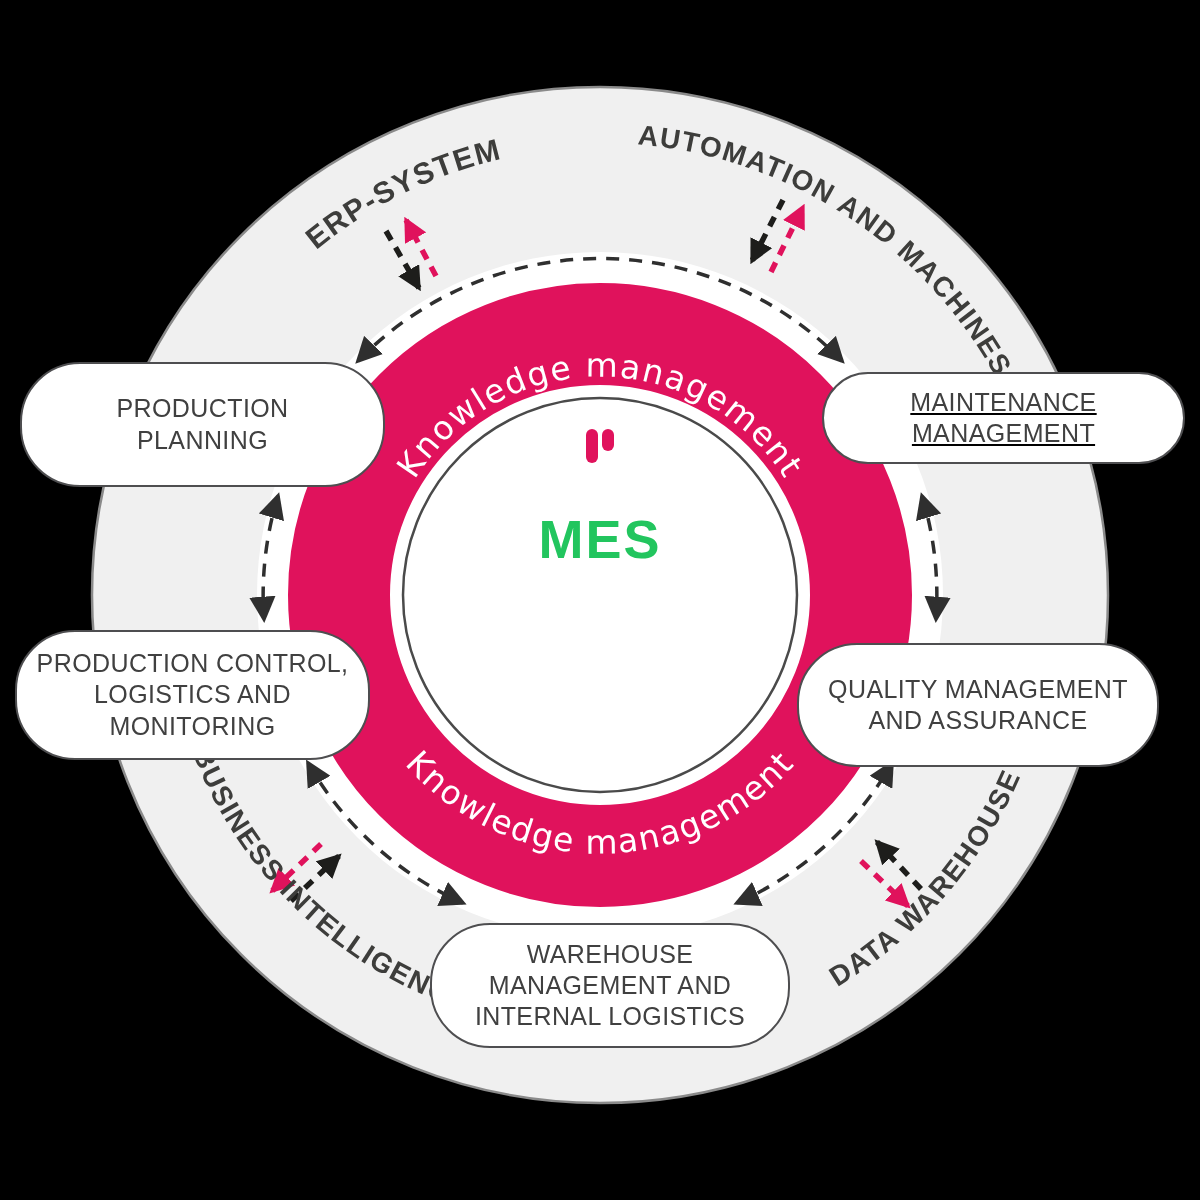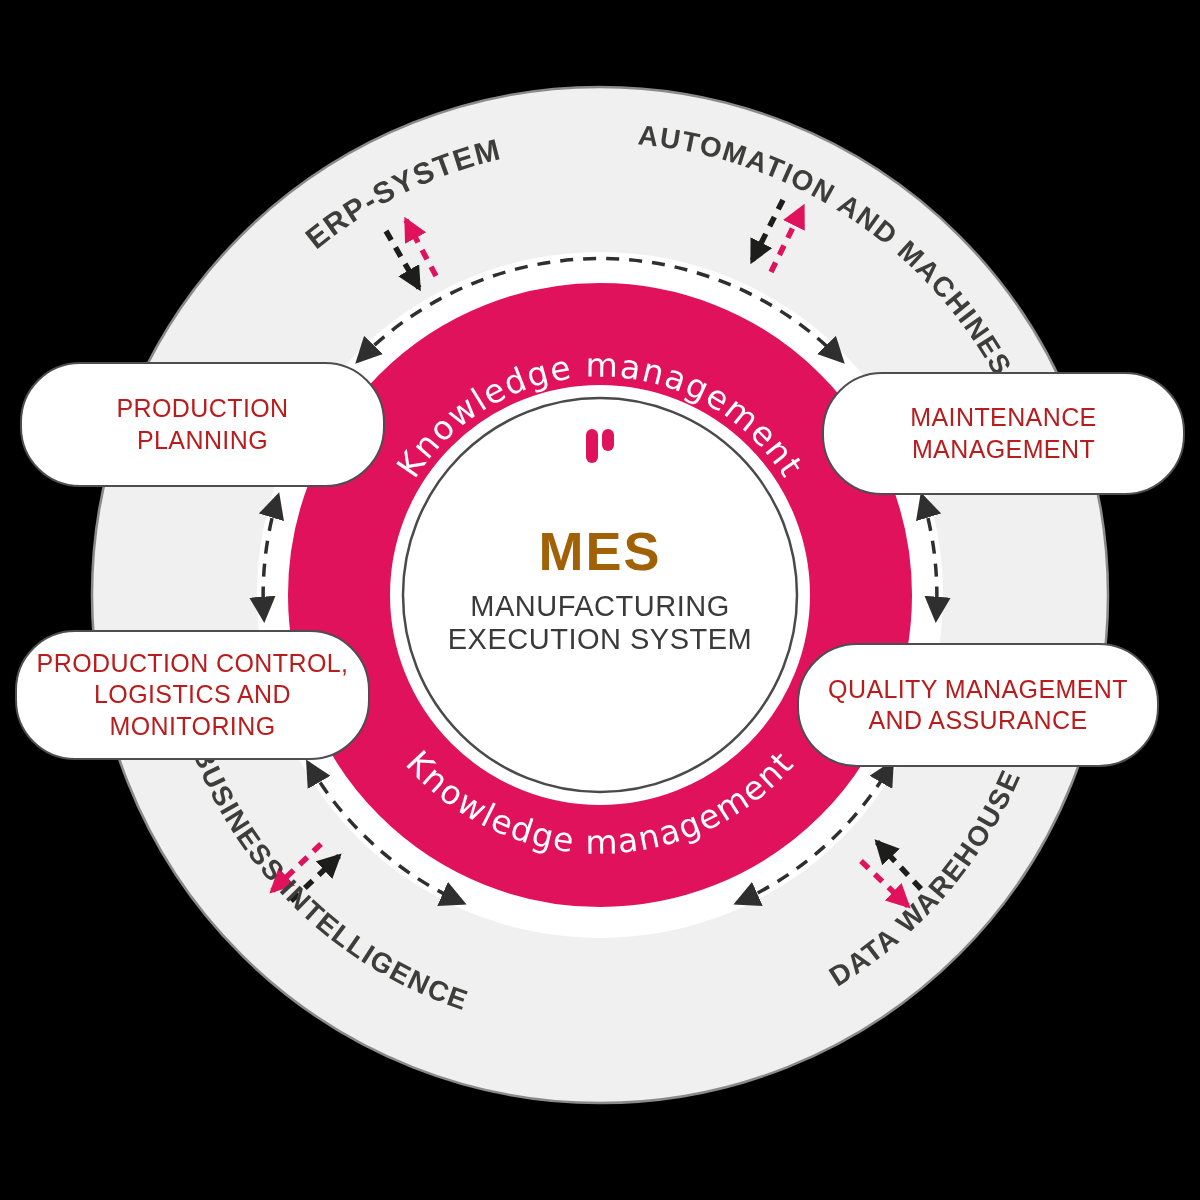--- a/index.html
+++ b/index.html
@@ -35,46 +35,46 @@
     display:flex;
     align-items:center;
     justify-content:center;
     text-align:center;
     box-sizing:border-box;
     z-index:3;
   }
   .node-box .node-label{
     font-size:25px;
     line-height:1.25;
-    color:#b91c1c;
+    color:#404040;
     letter-spacing:0.4px;
     white-space:pre-line;
     font-weight:500;
   }
 
   #center-block{
     position:absolute;
     left:400px;top:428px;width:400px;
     text-align:center;
     z-index:2;
   }
   #pinja-wordmark{
     margin-top:5px;
     font-size:23px;
     font-weight:bold;
     letter-spacing:8px;
     color:#e0125c;
     text-indent:8px;
   }
   #mes-title{
-    margin-top:52px;
+    margin-top:40px;
     font-size:54px;
     font-weight:bold;
     letter-spacing:2px;
-    color:#a16207;
+    color:#22c55e;
   }
   #mes-subtitle{
     margin-top:8px;
     font-size:29px;
     line-height:1.15;
     letter-spacing:0.5px;
     color:#3a3a3a;
     white-space:pre-line;
   }
 </style>
@@ -155,40 +155,43 @@
     </text>
   </svg>
 
   
   <div id="center-block">
     <svg width="34" height="36" viewBox="0 0 34 36">
       <rect x="3" y="1" width="12" height="34" rx="6" fill="#E0125C"></rect>
       <rect x="19" y="1" width="12" height="22" rx="6" fill="#E0125C"></rect>
     </svg>
     <div id="mes-title">MES</div>
-    <div id="mes-subtitle">MANUFACTURING
-EXECUTION SYSTEM</div>
   </div>
 
   
   <div class="node-box" style="left:20px;top:362px;width:365px;height:125px;">
     <div class="node-label">PRODUCTION
 PLANNING</div>
   </div>
 
-  <div class="node-box" style="left:822px;top:372px;width:363px;height:123px;">
+  <div class="node-box" style="left:822px;top:372px;width:363px;height:92px;text-decoration:underline;">
     <div class="node-label">MAINTENANCE
 MANAGEMENT</div>
   </div>
 
   <div class="node-box" style="left:15px;top:630px;width:355px;height:130px;">
     <div class="node-label">PRODUCTION CONTROL,
 LOGISTICS AND
 MONITORING</div>
   </div>
 
   <div class="node-box" style="left:797px;top:643px;width:362px;height:124px;">
     <div class="node-label">QUALITY MANAGEMENT
 AND ASSURANCE</div>
   </div>
 
+  <div class="node-box" style="left:430px;top:923px;width:360px;height:125px;">
+    <div class="node-label">WAREHOUSE
+MANAGEMENT AND
+INTERNAL LOGISTICS</div>
+  </div>
 
 </div>
 
 </body></html>

